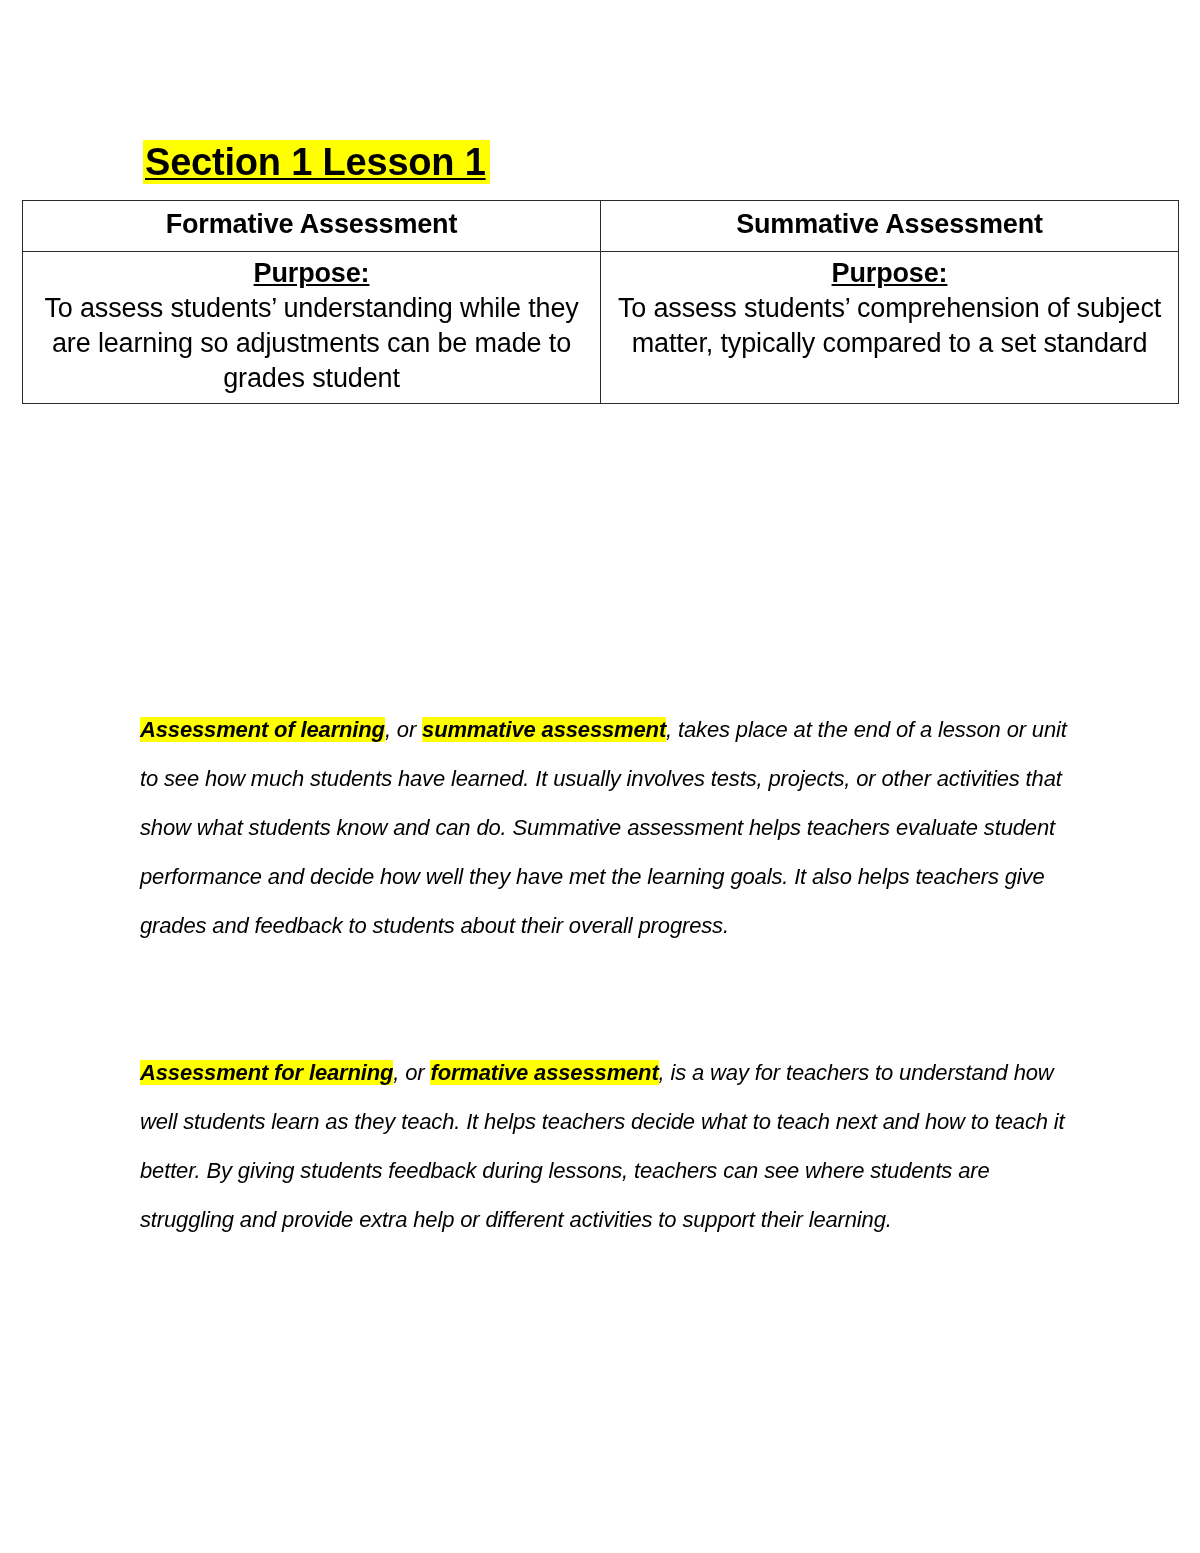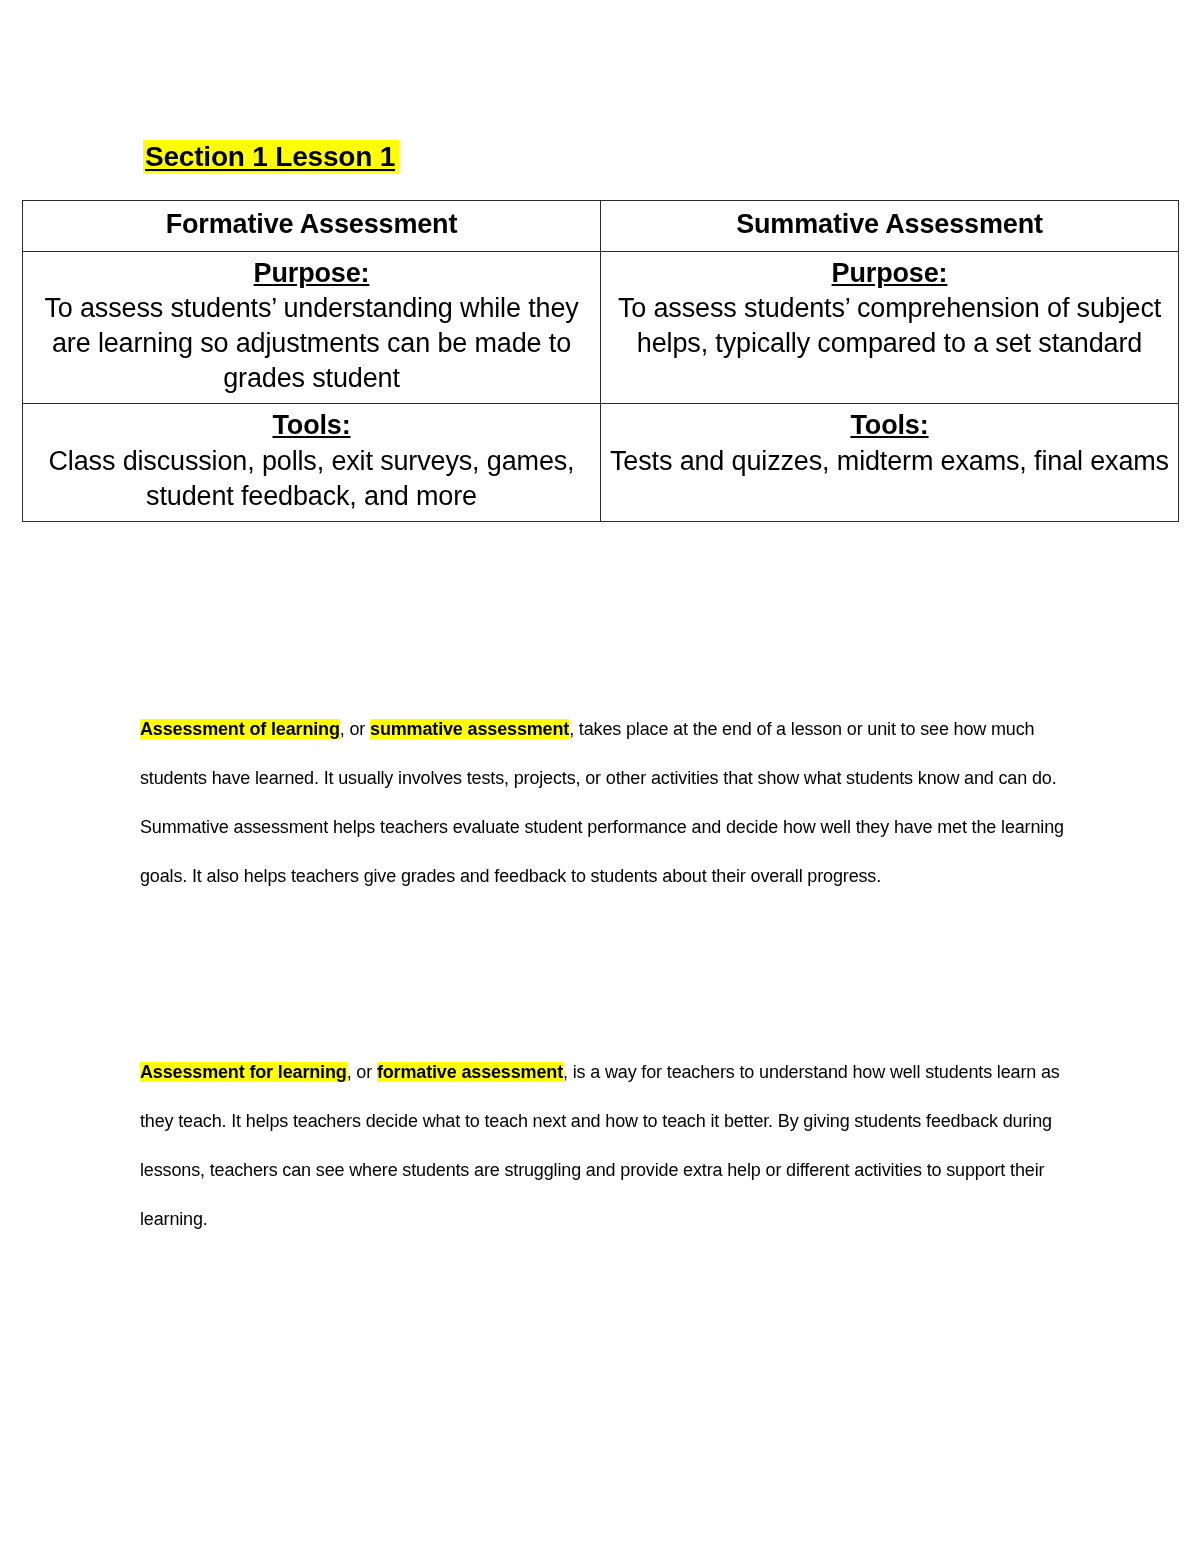--- a/index.html
+++ b/index.html
@@ -27,21 +27,21 @@
   }
 
   
   .heading-wrap {
     position: absolute;
     left: 143px;
     top: 140px;
   }
   .heading {
     display: inline;
-    font-size: 28px;
+    font-size: 38px;
     font-weight: bold;
     line-height: 1.18;
     background: #FFFF00;
     text-decoration: underline;
     text-decoration-thickness: 2px;
     text-underline-offset: 3px;
     letter-spacing: -0.2px;
     padding: 1px 4px 1px 2px;
   }
 
@@ -81,25 +81,26 @@
   .col-left  { width: 578px; }
   .col-right { width: 578px; }
 
   
   .body-block {
     position: absolute;
     left: 140px;
     width: 930px;
   }
   .para {
-    font-size: 18px;
+    font-size: 22px;
     line-height: 49px;
     letter-spacing: -0.15px;
     margin: 0;
     text-align: left;
+    font-style: italic;
   }
   .para-1 { top: 705px; }
   .para-2 { top: 1048px; }
 
   .hl {
     background: #FFFF00;
     font-weight: bold;
   }
 </style>
 </head>
@@ -123,31 +124,21 @@
       </tr>
     </thead>
     <tbody>
       <tr>
         <td>
           <span class="cell-label">Purpose:</span>
           <span class="cell-body">To assess students’ understanding while they are learning so adjustments can be made to grades student</span>
         </td>
         <td>
           <span class="cell-label">Purpose:</span>
-          <span class="cell-body">To assess students’ comprehension of subject helps, typically compared to a set standard</span>
-        </td>
-      </tr>
-      <tr>
-        <td>
-          <span class="cell-label">Tools:</span>
-          <span class="cell-body">Class discussion, polls, exit surveys, games, student feedback, and more</span>
-        </td>
-        <td>
-          <span class="cell-label">Tools:</span>
-          <span class="cell-body">Tests and quizzes, midterm exams, final exams</span>
+          <span class="cell-body">To assess students’ comprehension of subject matter, typically compared to a set standard</span>
         </td>
       </tr>
     </tbody>
   </table>
 
   <div class="body-block para-1">
     <p class="para"><span class="hl">Assessment of learning</span><span>, or </span><span class="hl">summative assessment</span><span>, takes place at the end of a lesson or unit to see how much students have learned. It usually involves tests, projects, or other activities that show what students know and can do. Summative assessment helps teachers evaluate student performance and decide how well they have met the learning goals. It also helps teachers give grades and feedback to students about their overall progress.</span></p>
   </div>
 
   <div class="body-block para-2">

